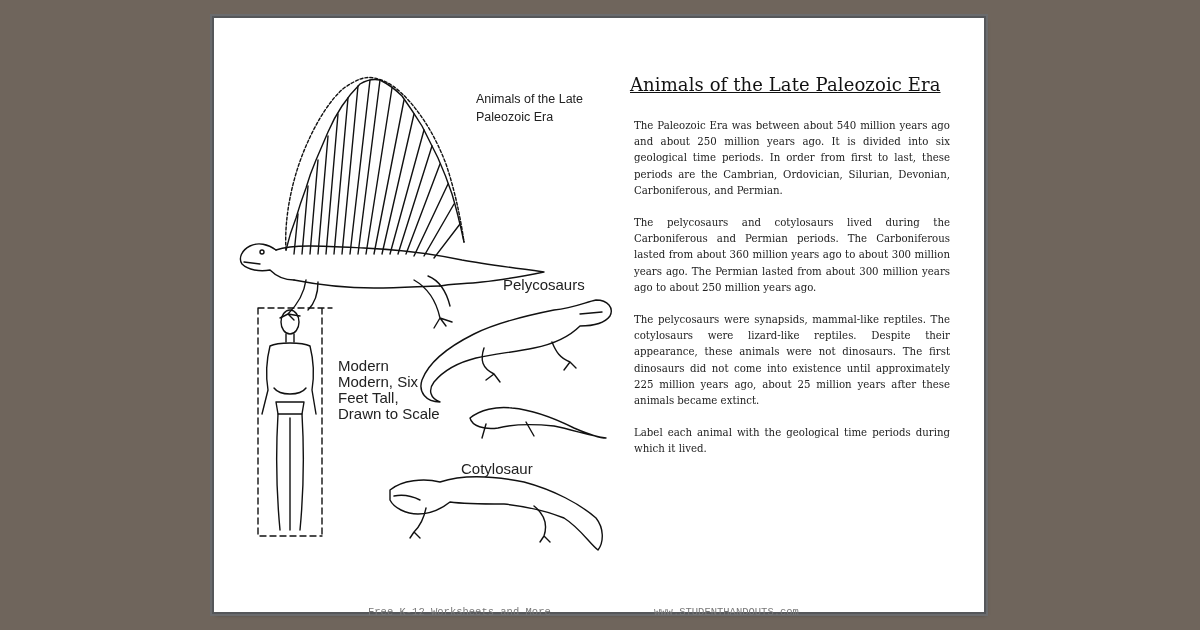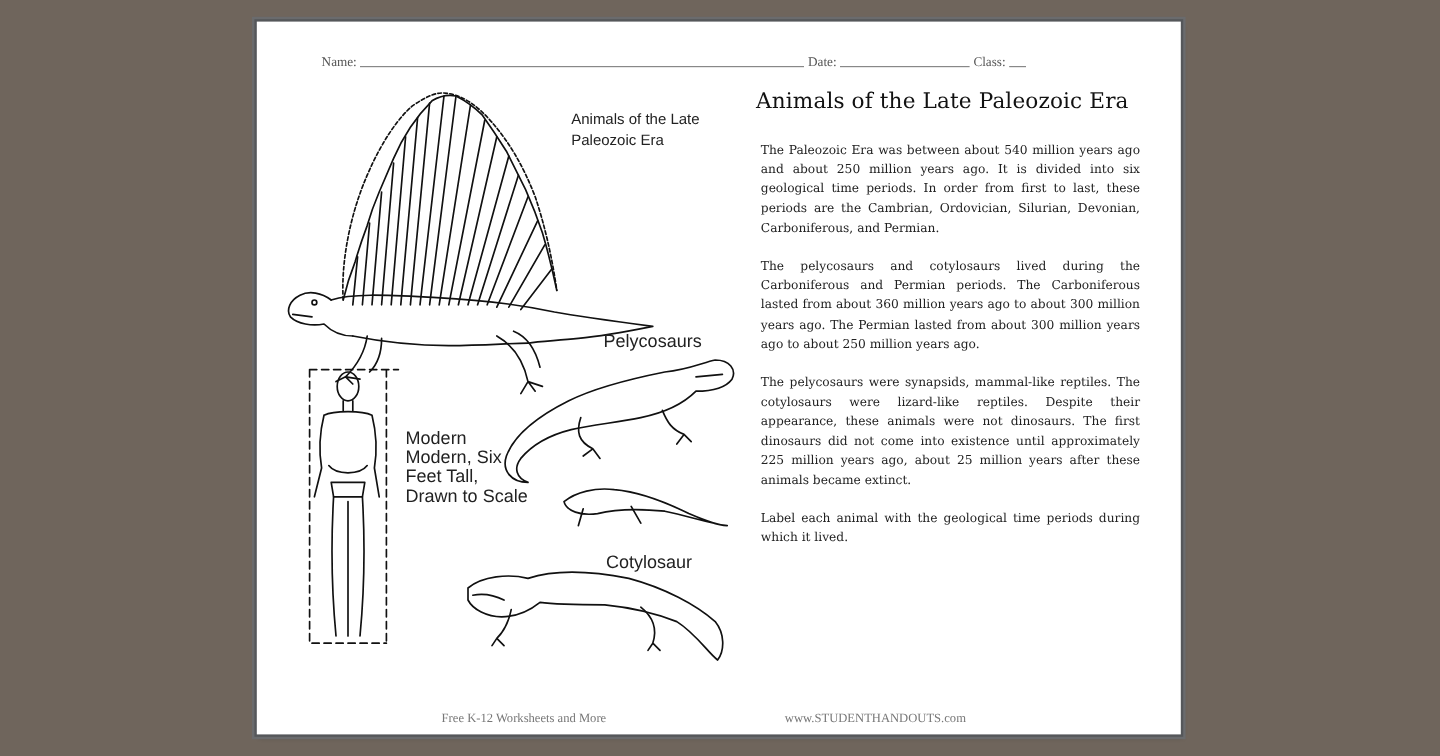--- a/index.html
+++ b/index.html
@@ -17,52 +17,44 @@
     .header-line {
       position: absolute; left: 54px; top: 24px; width: 668px; height: 16px;
       font-family: "Liberation Serif", serif; font-size: 11px; color: #555;
       display: flex; align-items: flex-end;
     }
     .header-line .lbl { white-space: nowrap; }
     .header-line .blank { border-bottom: 1px solid #888; height: 1px; margin: 0 3px 2px 3px; }
     .title {
       position: absolute; left: 416px; top: 56px;
       font-family: "DejaVu Serif", serif; font-size: 18px; color: #111;
-      letter-spacing: 0.1px; white-space: nowrap;
+      letter-spacing: 0.1px; white-space: nowrap; text-decoration: underline;
     }
     .body-text {
       position: absolute; left: 416px; top: 100px; width: 320px;
       font-family: "DejaVu Serif", serif; font-size: 10.2px; line-height: 16.2px;
       color: #222; text-align: justify;
     }
     .body-text p { margin: 0 0 16px 4px; }
     .caption {
       position: absolute; font-family: Liberation Sans, sans-serif; color: #222;
     }
     .cap-main { left: 262px; top: 72px; font-size: 12.5px; line-height: 18px; width: 140px; }
     .cap-small { font-size: 15px; padding-left: 27px; }
     .footer {
-      position: absolute; top: 576px; font-family: Liberation Serif, serif;
+      position: absolute; top: 588px; font-family: Liberation Mono, monospace;
       font-size: 10.5px; color: #777; white-space: nowrap;
     }
     svg.art { position: absolute; left: 0; top: 0; }
   </style>
 </head>
 <body>
 
 <div class="page">
 
-  <div class="header-line">
-    <span class="lbl">Name:</span>
-    <span class="blank" style="width:370px"></span>
-    <span class="lbl">Date:</span>
-    <span class="blank" style="width:108px"></span>
-    <span class="lbl">Class:</span>
-    <span class="blank" style="width:14px"></span>
-  </div>
 
   <svg class="art" width="410" height="560" viewBox="0 0 410 560">
     <g fill="none" stroke="#111" stroke-width="1.4" stroke-linejoin="round" stroke-linecap="round">
 
       <g>
         <path d="M72,232 C70,200 78,160 92,128 C104,100 118,80 130,70 C142,62 150,58 160,60 C172,62 184,70 196,84 C210,100 222,120 232,146 C240,170 246,196 250,224" stroke-dasharray="3,2"></path>
         <path d="M72,232 Q76,215 82,200 Q86,186 92,170 Q96,156 102,142 Q108,128 114,114 Q120,100 128,88 Q136,76 146,66 Q156,60 166,62 Q178,68 188,78 Q198,92 208,108 Q216,124 224,140 Q232,158 238,176 Q244,196 250,224"></path>
 
         <line x1="80" y1="236" x2="84" y2="196"></line>
         <line x1="88" y1="236" x2="94" y2="168"></line>
@@ -133,21 +125,21 @@
 
   <div class="caption cap-small" style="left:262px; top:258px;">Pelycosaurs</div>
 
   <div class="caption" style="left:124px; top:340px; font-size:15px; line-height:16px;">
     <div>Modern</div>
     <div>Modern, Six</div>
     <div>Feet Tall,</div>
     <div>Drawn to Scale</div>
   </div>
 
-  <div class="caption cap-small" style="left:220px; top:442px;margin-left:44px;">Cotylosaur</div>
+  <div class="caption cap-small" style="left:220px; top:442px;">Cotylosaur</div>
 
   <div class="title">Animals of the Late Paleozoic Era</div>
 
   <div class="body-text">
     <p>The Paleozoic Era was between about 540 million years ago and about 250 million years ago. It is divided into six geological time periods. In order from first to last, these periods are the Cambrian, Ordovician, Silurian, Devonian, Carboniferous, and Permian.</p>
     <p>The pelycosaurs and cotylosaurs lived during the Carboniferous and Permian periods. The Carboniferous lasted from about 360 million years ago to about 300 million years ago. The Permian lasted from about 300 million years ago to about 250 million years ago.</p>
     <p>The pelycosaurs were synapsids, mammal-like reptiles. The cotylosaurs were lizard-like reptiles. Despite their appearance, these animals were not dinosaurs. The first dinosaurs did not come into existence until approximately 225 million years ago, about 25 million years after these animals became extinct.</p>
     <p>Label each animal with the geological time periods during which it lived.</p>
   </div>
 

